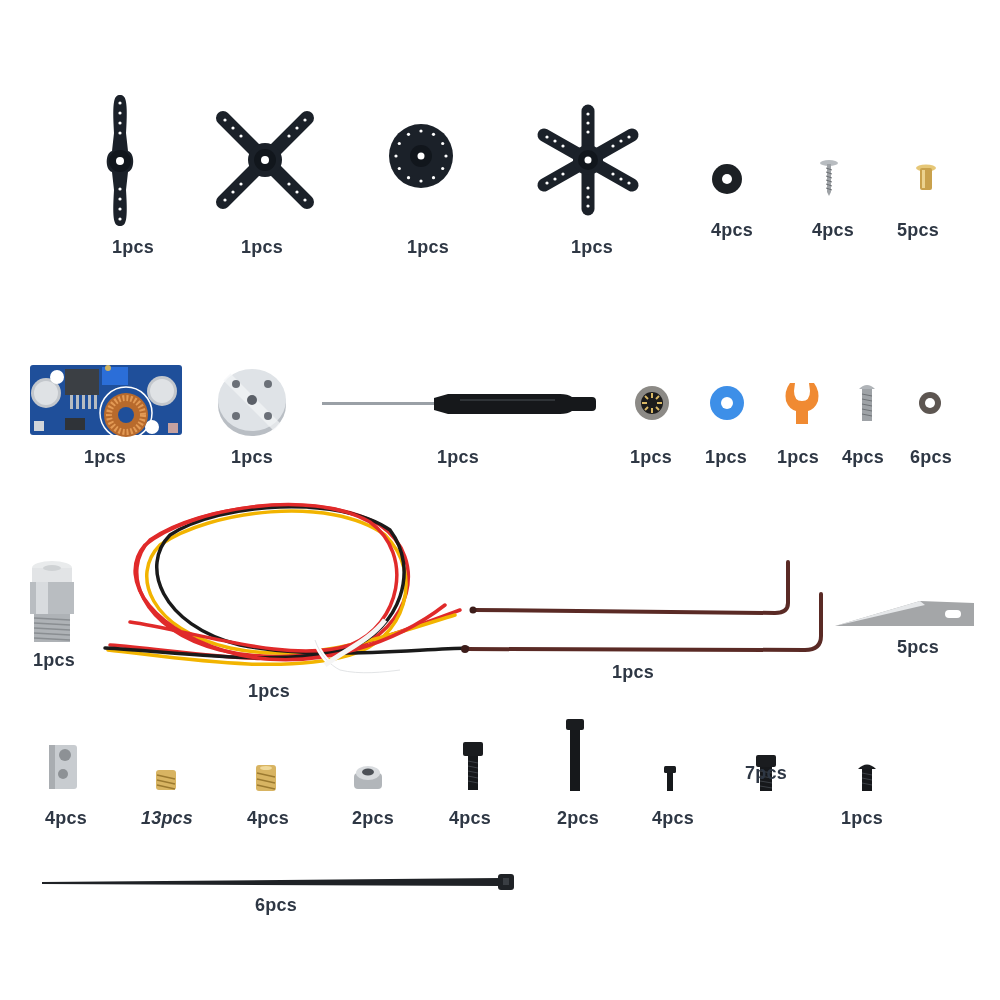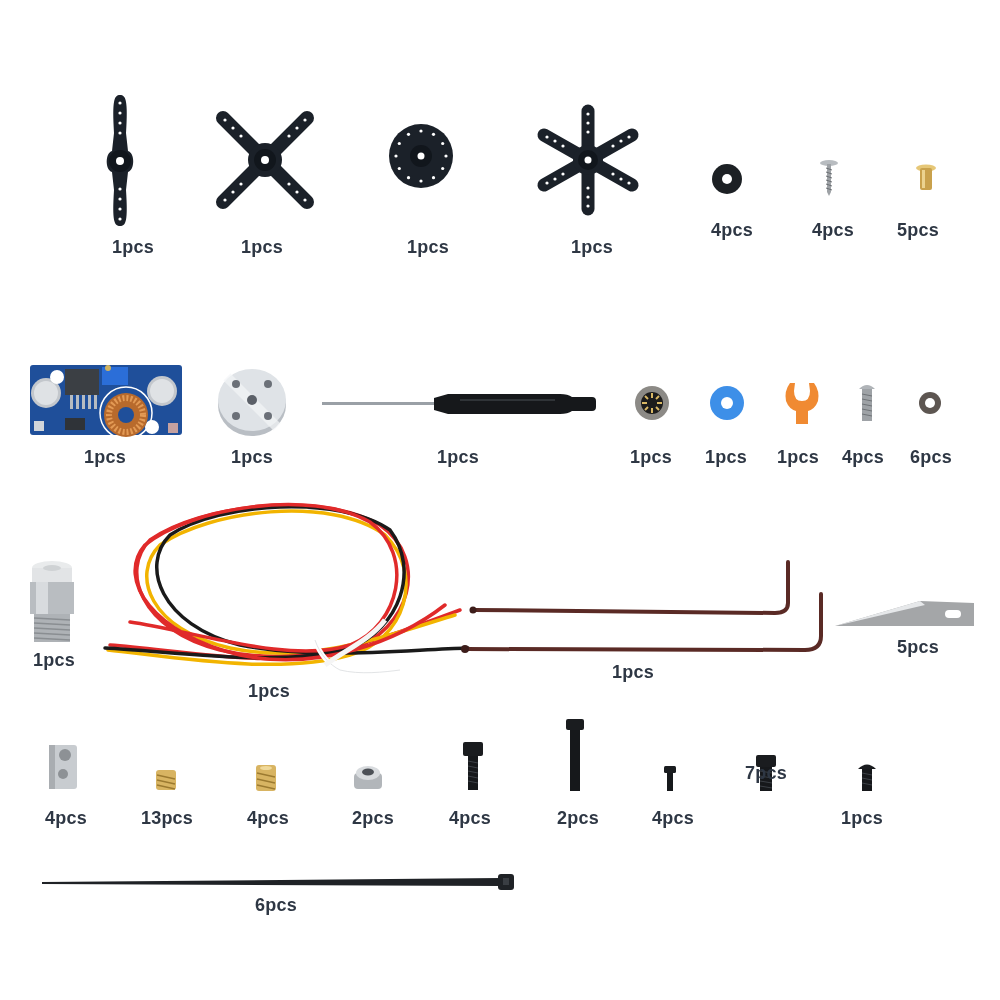--- a/index.html
+++ b/index.html
@@ -332,21 +332,21 @@
 <div class="item" style="left:155px;top:769px;width:22px;height:22px;">
   <svg width="22" height="22" viewBox="0 0 22 22">
     <rect x="1" y="1" width="20" height="20" rx="3" fill="#d8b462"></rect>
     <g stroke="#9c7a30" stroke-width="1.3">
         <line x1="2" y1="6" x2="20" y2="10"></line>
         <line x1="2" y1="11" x2="20" y2="15"></line>
         <line x1="2" y1="16" x2="20" y2="20"></line>
       </g>
   </svg>
 </div>
-<div class="label" style="left:167px;top:808px;">13pcs</div>
+<div class="label" style="left:167px;top:808px;font-style:italic;">13pcs</div>
 
 <div class="item" style="left:255px;top:764px;width:22px;height:28px;">
   <svg width="22" height="28" viewBox="0 0 22 28">
     <rect x="1" y="1" width="20" height="26" rx="3" fill="#d8b462"></rect>
     <ellipse cx="11" cy="4" rx="6" ry="2" fill="#f0d99a"></ellipse>
     <g stroke="#9c7a30" stroke-width="1.3">
         <line x1="2" y1="9" x2="20" y2="13"></line>
         <line x1="2" y1="15" x2="20" y2="19"></line>
         <line x1="2" y1="21" x2="20" y2="25"></line>
       </g>

